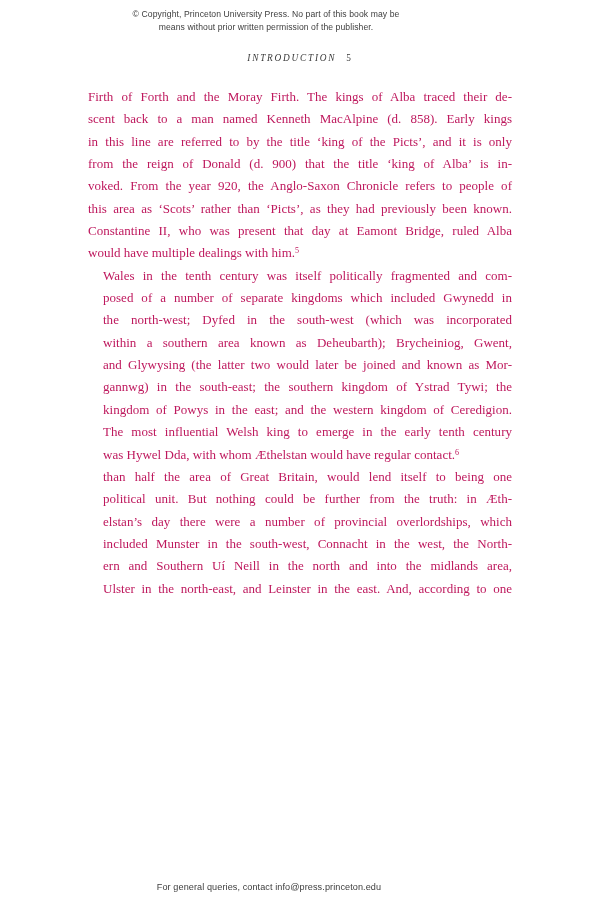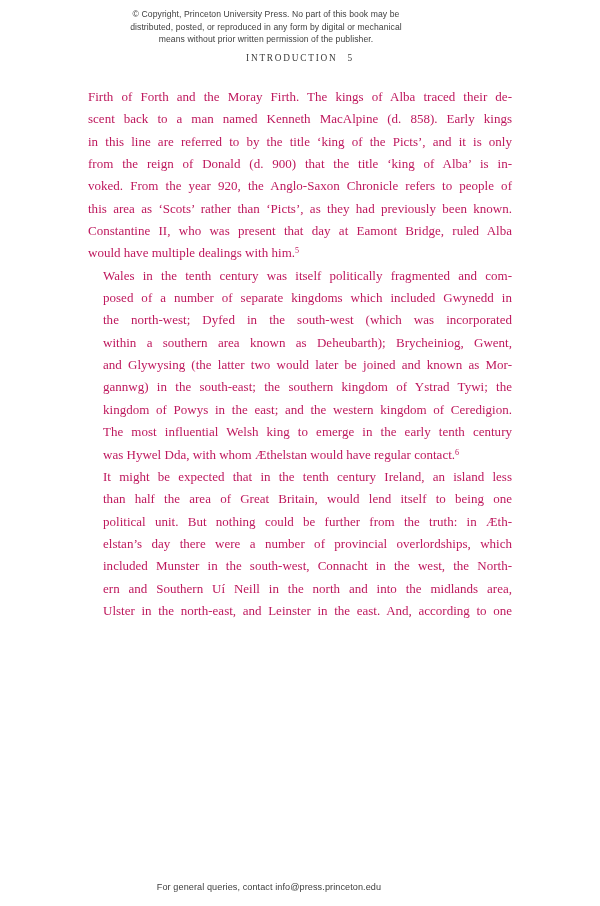--- a/index.html
+++ b/index.html
@@ -48,20 +48,21 @@
     left: 0;
     width: 600px;
     text-align: center;
     font-family: "Liberation Serif", "DejaVu Serif", serif;
     font-size: 9.3px;
     letter-spacing: 0.19em;
     color: #3a3a3a;
   }
   .running-head .rh-title {
     text-transform: uppercase;
+    font-style: italic;
   }
   .running-head .rh-folio {
     margin-left: 10px;
   }
 
   
   .text-block {
     position: absolute;
     top: 86px;
     left: 88px;
@@ -112,21 +113,20 @@
     letter-spacing: 0.01em;
   }
 </style>
 </head>
 <body>
 
 <div class="page">
 
   <div class="copyright-notice">
     <span class="cline">© Copyright, Princeton University Press. No part of this book may be</span>
-    <span class="cline">distributed, posted, or reproduced in any form by digital or mechanical</span>
     <span class="cline">means without prior written permission of the publisher.</span>
   </div>
 
   <div class="running-head">
     <span class="rh-title">Introduction</span><span class="rh-folio">5</span>
   </div>
 
   <div class="text-block" id="body-text-block">
       <p class="para">
         <span class="ln just">Firth of Forth and the Moray Firth. The kings of Alba traced their de-</span>
@@ -143,21 +143,20 @@
         <span class="ln just">posed of a number of separate kingdoms which included Gwynedd in</span>
         <span class="ln just">the north-west; Dyfed in the south-west (which was incorporated</span>
         <span class="ln just">within a southern area known as Deheubarth); Brycheiniog, Gwent,</span>
         <span class="ln just">and Glywysing (the latter two would later be joined and known as Mor-</span>
         <span class="ln just">gannwg) in the south-east; the southern kingdom of Ystrad Tywi; the</span>
         <span class="ln just">kingdom of Powys in the east; and the western kingdom of Ceredigion.</span>
         <span class="ln just">The most influential Welsh king to emerge in the early tenth century</span>
         <span class="ln">was Hywel Dda, with whom Æthelstan would have regular contact.<sup class="fn">6</sup></span>
       </p>
       <p class="para indent">
-        <span class="ln just">It might be expected that in the tenth century Ireland, an island less</span>
         <span class="ln just">than half the area of Great Britain, would lend itself to being one</span>
         <span class="ln just">political unit. But nothing could be further from the truth: in Æth-</span>
         <span class="ln just">elstan’s day there were a number of provincial overlordships, which</span>
         <span class="ln just">included Munster in the south-west, Connacht in the west, the North-</span>
         <span class="ln just">ern and Southern Uí Neill in the north and into the midlands area,</span>
         <span class="ln just">Ulster in the north-east, and Leinster in the east. And, according to one</span>
       </p>
     </div>
 
   <div class="page-footer">

